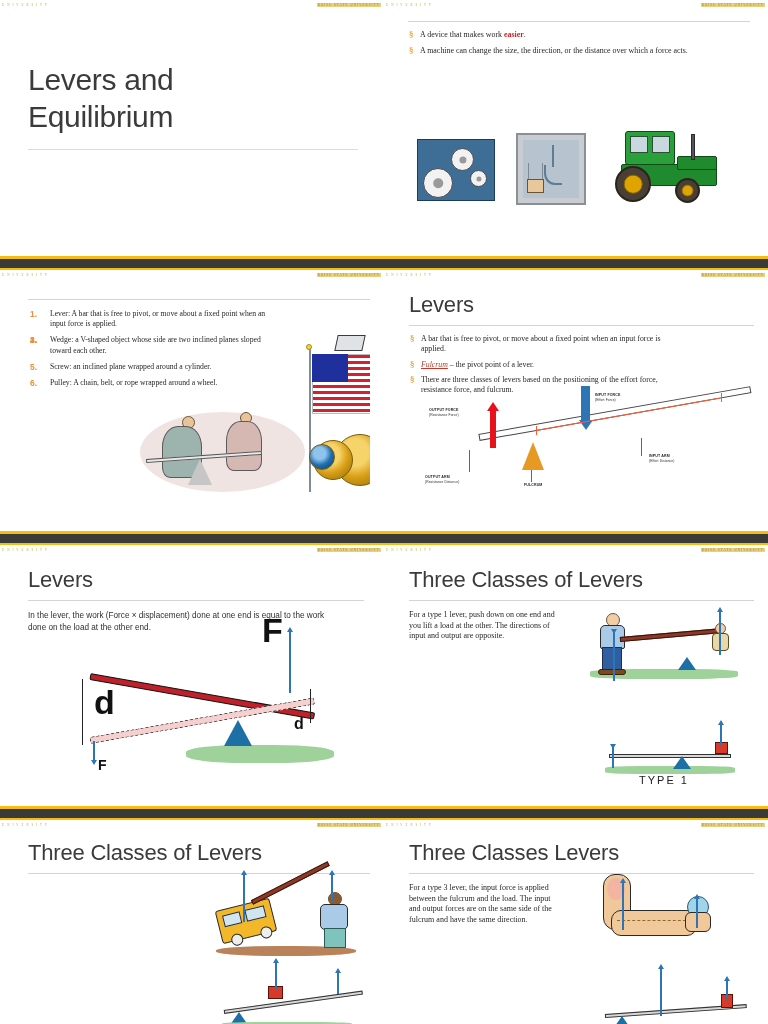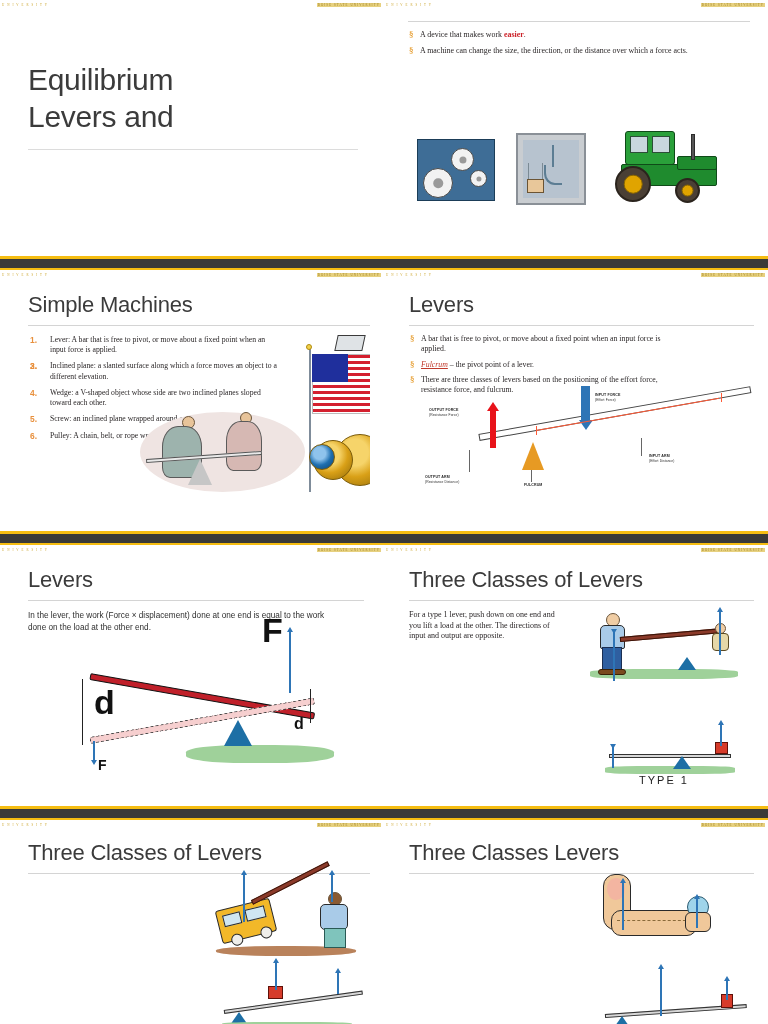--- a/index.html
+++ b/index.html
@@ -144,22 +144,22 @@
 <body>
 
 <div class="page">
   <div class="grid">
 
     <div class="slide t1">
       <div class="wm wm-left">U N I V E R S I T Y</div>
       <div class="wm wm-right"><span class="wm-bar">BOISE STATE UNIVERSITY</span></div>
 
       <div class="title-block">
+        <div class="t-big">Levers and</div>
         <div class="t-big">Equilibrium</div>
-        <div class="t-big">Levers and</div>
         <div class="rule"></div>
       </div>
 
       <div class="botbars">
         <div class="bar-gold"></div>
           <div class="bar-dark"></div>
           <div class="bar-gold2"></div>
       </div>
     </div>
 
@@ -213,27 +213,26 @@
           <div class="bar-dark"></div>
           <div class="bar-gold2"></div>
       </div>
     </div>
 
     <div class="slide">
       <div class="wm wm-left">U N I V E R S I T Y</div>
       <div class="wm wm-right"><span class="wm-bar">BOISE STATE UNIVERSITY</span></div>
 
       <div class="slide-inner" style="left:28px;right:14px;top:22px;">
-        <div class="t-med">Simple Machines</div>
         <div class="rule"></div>
 
         <ol class="num body-serif" style="margin-top:9px;width:250px;font-size:7.7px;">
           <li><span class="nmark">1.</span><span>Lever: A bar that is free to pivot, or move about a fixed point when an input force is applied.</span></li>
           <li><span class="nmark">2.</span></li>
-          <li><span class="nmark">3.</span><span>Inclined plane: a slanted surface along which a force moves an object to a different elevation.</span></li>
+          <li><span class="nmark">3.</span></li>
           <li><span class="nmark">4.</span><span>Wedge: a V-shaped object whose side are two inclined planes sloped toward each other.</span></li>
           <li><span class="nmark">5.</span><span>Screw: an inclined plane wrapped around a cylinder.</span></li>
           <li><span class="nmark">6.</span><span>Pulley: A chain, belt, or rope wrapped around a wheel.</span></li>
         </ol>
 
         <div class="blob" style="left:112px;top:120px;width:165px;height:80px;"></div>
         <div class="art person" style="left:130px;top:122px;width:52px;height:72px;">
           <div class="head" style="left:24px;top:2px;width:13px;height:13px;"></div>
           <div class="torso" style="left:4px;top:12px;width:40px;height:52px;background:#9db3ad;"></div>
         </div>
@@ -476,20 +475,21 @@
     </div>
 
     <div class="slide">
       <div class="wm wm-left">U N I V E R S I T Y</div>
       <div class="wm wm-right"><span class="wm-bar">BOISE STATE UNIVERSITY</span></div>
 
       <div class="slide-inner" style="left:25px;right:14px;top:20px;bottom:0;">
         <div class="t-med">Three Classes Levers</div>
         <div class="rule"></div>
 
+        <div class="body-serif" style="margin-top:9px;width:150px;font-size:8px;">For a type 3 lever, the input force is applied between the fulcrum and the load. The input and output forces are on the same side of the fulcrum and have the same direction.</div>
 
         <div class="art" style="left:190px;top:30px;width:130px;height:78px;">
           <div class="arm" style="left:4px;top:4px;width:28px;height:56px;border-radius:12px;"></div>
           <div class="arm" style="left:12px;top:40px;width:86px;height:26px;border-radius:10px;"></div>
           <div style="position:absolute;left:8px;top:8px;width:18px;height:22px;background:#f3b2a2;border-radius:50%;opacity:.85;"></div>
           <div class="arm-dash" style="left:18px;top:50px;width:74px;"></div>
           <div style="position:absolute;left:88px;top:26px;width:22px;height:22px;border-radius:50%;background:#9fd4ea;border:1.5px solid #2a5a70;"></div>
           <div style="position:absolute;left:86px;top:42px;width:26px;height:20px;background:#f0c89a;border:1.5px solid #2a2a2a;border-radius:6px;"></div>
           <div class="up-arrow" style="left:24px;top:8px;">
             <div class="ah"></div>

